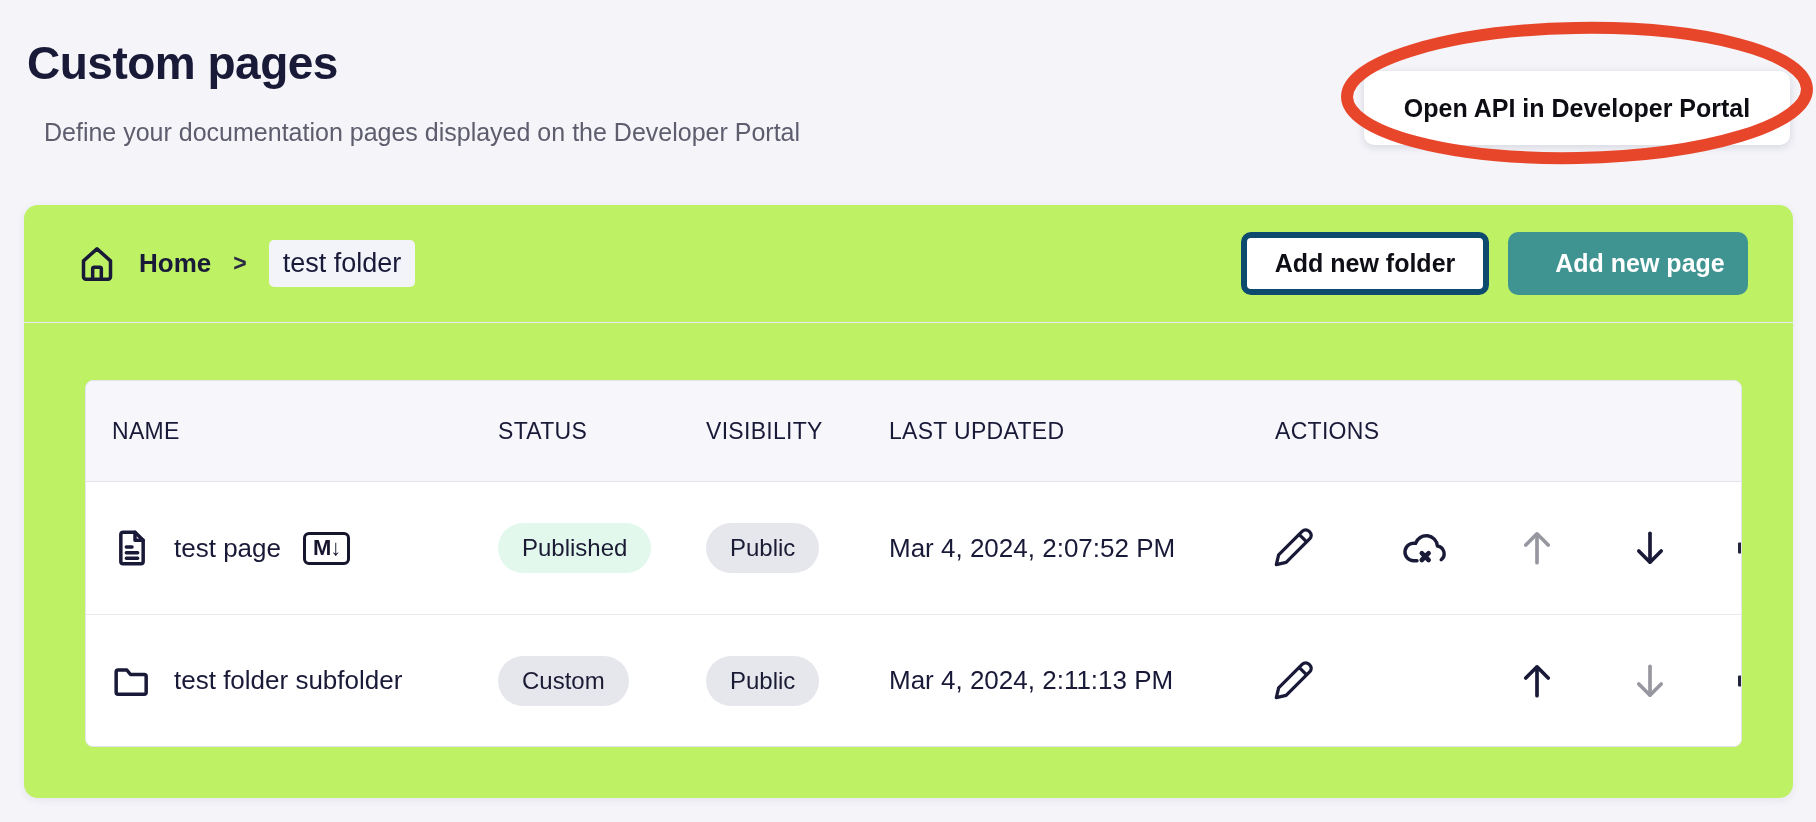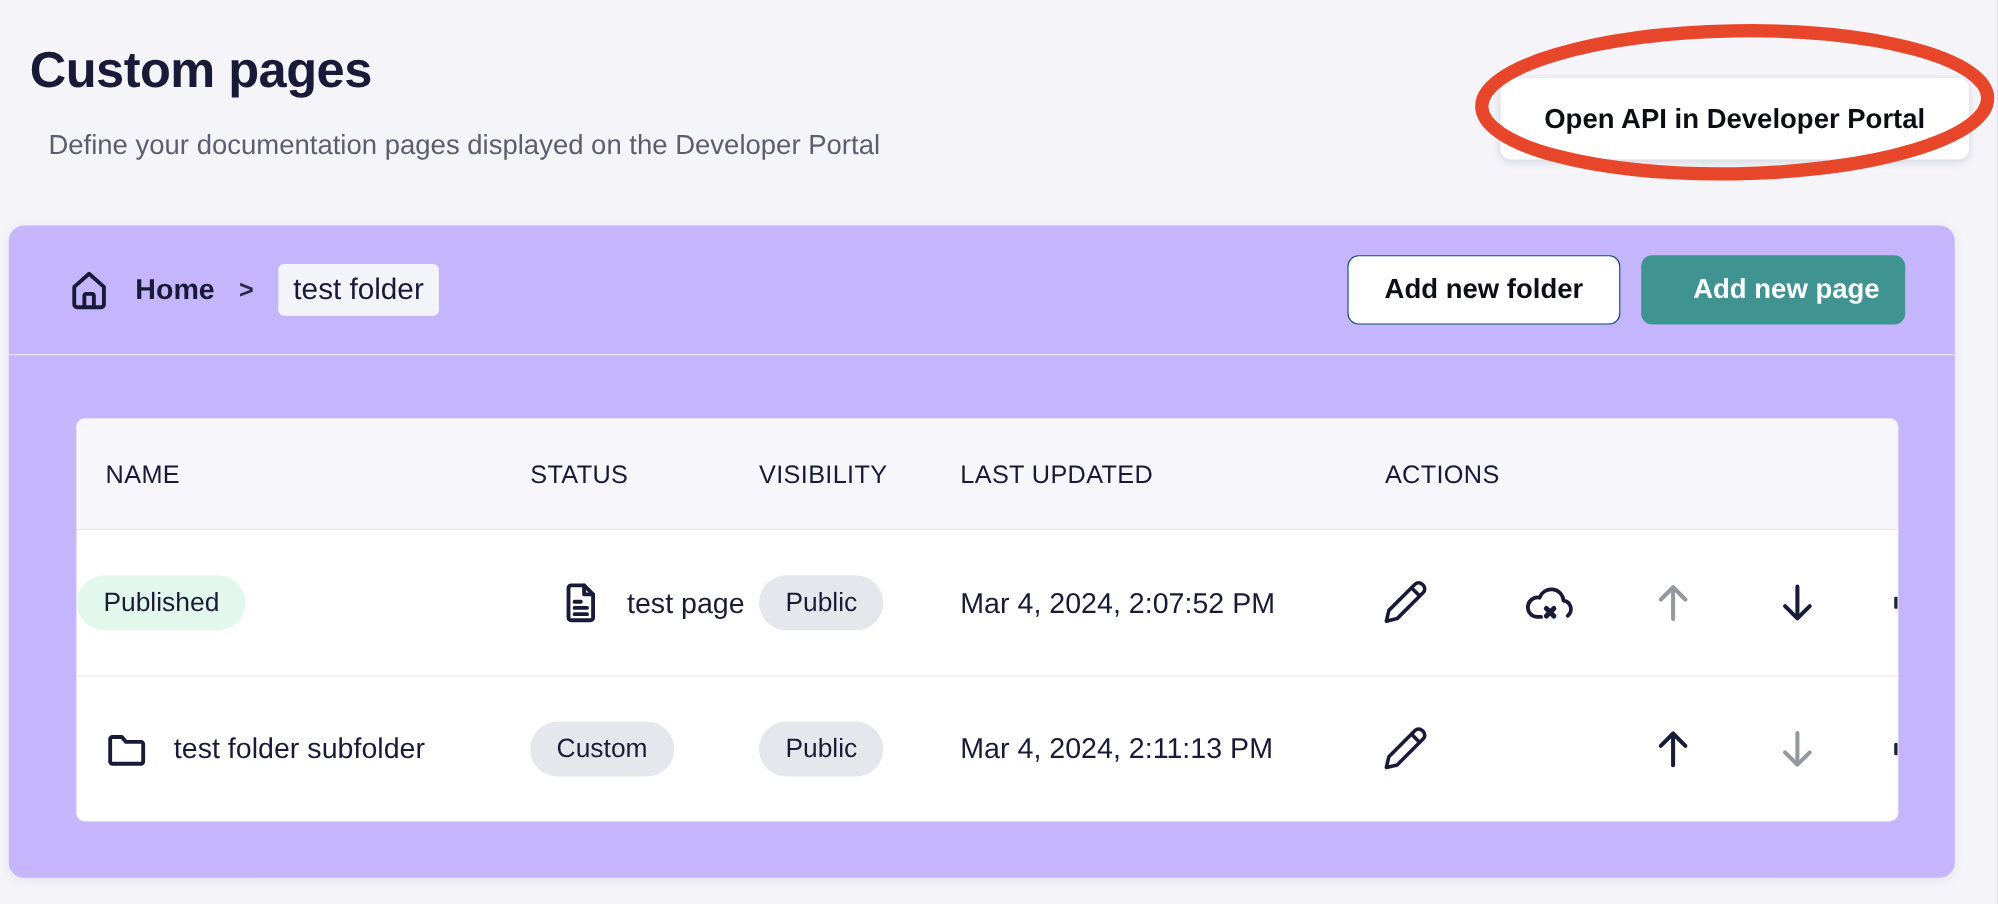--- a/index.html
+++ b/index.html
@@ -31,43 +31,43 @@
     cursor:pointer;
     margin-top:14px;
   }
   .annotation-svg {
     position:absolute; left:1338px; top:20px; width:478px; height:148px;
     pointer-events:none; z-index:5;
   }
 
   
   .card {
-    position:absolute; left:8px; top:205px; width:1769px; height:593px;
-    background:#c4b5fd; border-radius:14px;
+    position:absolute; left:24px; top:205px; width:1769px; height:593px;
+    background:#bef264; border-radius:14px;
     box-shadow:0 2px 10px rgba(23,22,58,.07);
   }
   .card-header {
     height:118px; display:flex; align-items:center;
     padding:0 45px 0 53px;
     border-bottom:1px solid #e9e9f1;
   }
   .breadcrumb { display:flex; align-items:center; gap:22px; }
   .crumb-home-link { display:flex; align-items:center; gap:22px; cursor:pointer; background:none; border:none; font-family:inherit; }
   .crumb-home-link svg { width:40px; height:40px; display:block; }
   .crumb-label { font-size:26px; font-weight:700; color:var(--text-dark,#191938); }
   .crumb-sep { font-size:23px; font-weight:700; color:#2a2a45; }
   .crumb-current {
     font-size:27px; font-weight:400; color:var(--text-dark,#191938);
     background:var(--chip-bg,#f3f3fa); padding:8px 14px; border-radius:5px;
   }
   .header-buttons { margin-left:auto; display:flex; gap:19px; }
   .btn { height:63px; border-radius:10px; font-family:inherit;
          font-size:25px; font-weight:700; display:flex; align-items:center;
          justify-content:center; cursor:pointer; }
-  .btn-secondary { width:248px; background:#fff; border:1px solid #0c4a6e; color:#0e0e16; }
+  .btn-secondary { width:248px; background:#fff; border:6px solid #0c4a6e; color:#0e0e16; }
   .btn-primary   { width:240px; background:var(--accent-teal,#3f9492); border:none; color:#ffffff;padding-left:24px; }
 
   
   .table {
     position:absolute; left:61px; top:175px; width:1657px;
     border:1px solid #e3e3eb; border-radius:8px; overflow:hidden;
     background:#fff;
   }
   .tgrid { display:grid; grid-template-columns:412px 208px 183px 386px 1fr; align-items:center; }
   .thead {
@@ -155,35 +155,35 @@
   <div class="table">
     <div class="tgrid thead">
       <div class="hcell">NAME</div>
       <div class="hcell">STATUS</div>
       <div class="hcell">VISIBILITY</div>
       <div class="hcell">LAST UPDATED</div>
       <div class="hcell">ACTIONS</div>
     </div>
     <div>
   <div class="tgrid trow">
-    <div class="cell">
-      <span class="badge published">Published</span>
-    </div>
     <div class="cell name-cell">
       <span class="type-icon">
               <svg viewBox="0 0 24 24" fill="none" stroke="currentColor" stroke-width="2.1" stroke-linecap="round" stroke-linejoin="round">
                 <path d="M13.8 2.5H6.7A1.4 1.4 0 0 0 5.3 3.9v16.2a1.4 1.4 0 0 0 1.4 1.4h10.6a1.4 1.4 0 0 0 1.4-1.4V7.4z"></path>
                 <path d="M13.8 2.5v4.9h4.9"></path>
                 <path d="M8.6 11.4h3.4M8.6 14.8h6.8M8.6 18.2h6.8"></path>
               </svg>
             </span>
       <span class="row-name">test page</span>
       <span class="md-badge">M↓</span>
     </div>
     <div class="cell">
+      <span class="badge published">Published</span>
+    </div>
+    <div class="cell">
       <span class="badge">Public</span>
     </div>
     <div class="cell ts-cell">Mar 4, 2024, 2:07:52 PM</div>
     <div class="cell actions-cell">
       <span class="action-slot s1">
               <button class="action-btn icon-edit">
                 <svg viewBox="0 0 24 24" fill="none" stroke="currentColor" stroke-width="1.7" stroke-linecap="round" stroke-linejoin="round">
                   <path d="M16.9 3.2a2.4 2.4 0 0 1 3.4 0l.5.5a2.4 2.4 0 0 1 0 3.4L8.4 19.5l-5.1 1.2 1.2-5.1z"></path>
                   <path d="M15.3 5l3.7 3.7"></path>
                 </svg>

